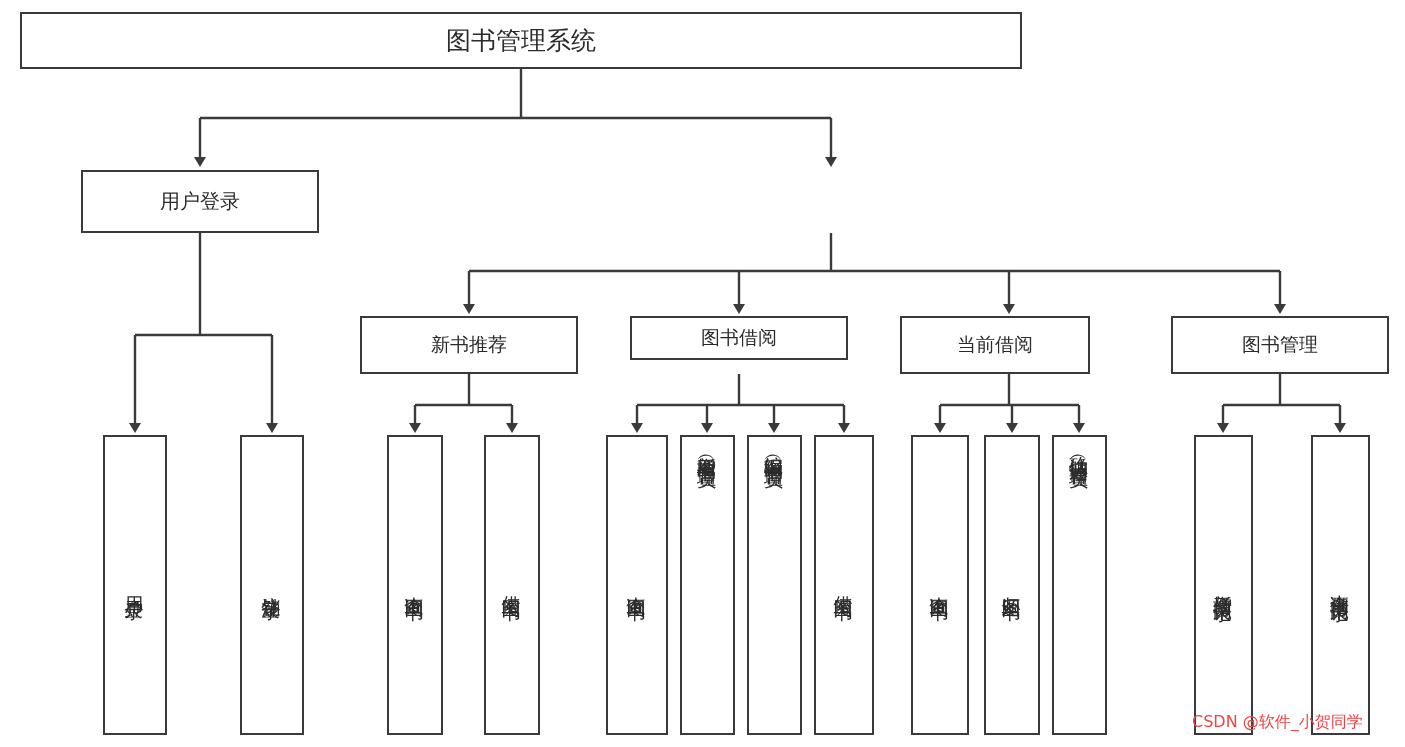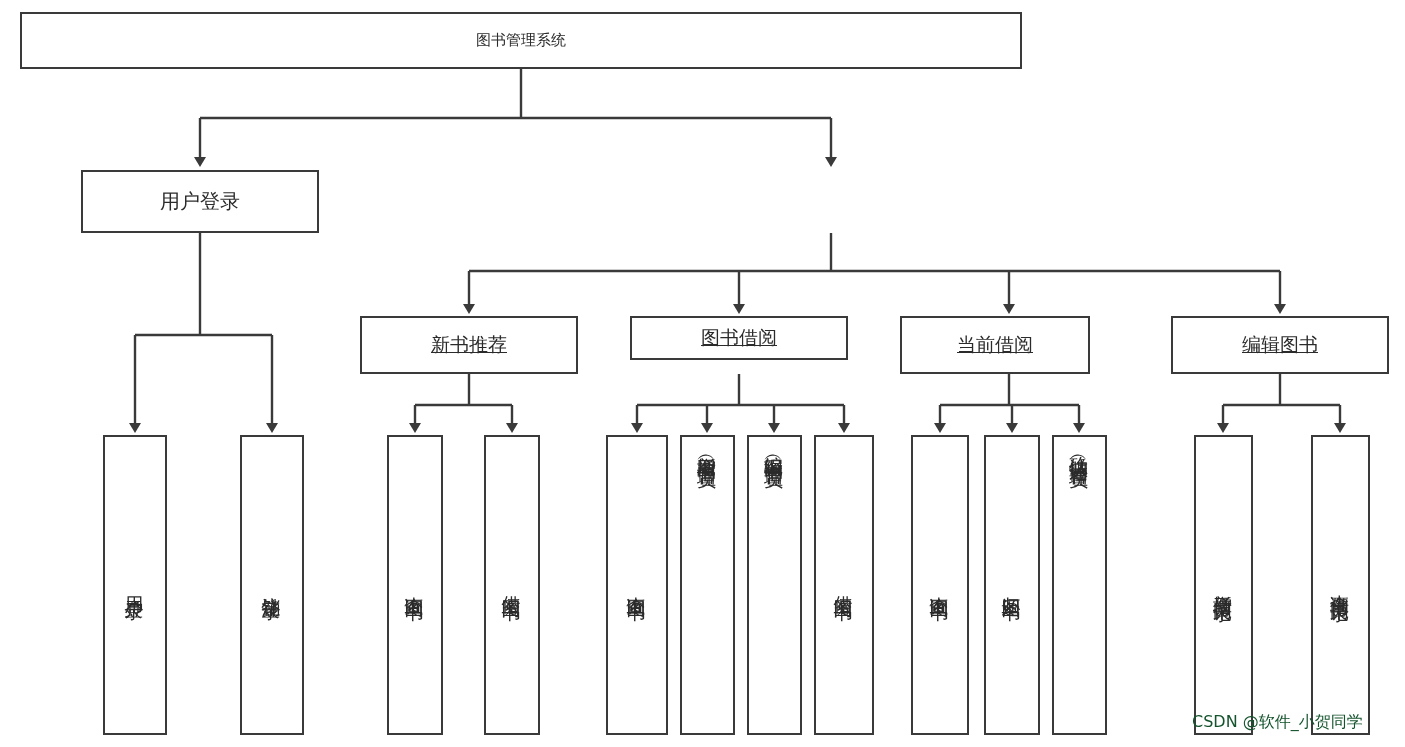--- a/index.html
+++ b/index.html
@@ -1,29 +1,29 @@
 <!DOCTYPE html>
 <html><head>
 <meta charset="utf-8">
 <style>
   html,body{margin:0;padding:0;background:#ffffff;}
   body{font-family:"DejaVu Sans","Liberation Sans",sans-serif;}
   #canvas{position:relative;width:1405px;height:747px;background:#ffffff;overflow:hidden;}
   .node{position:absolute;box-sizing:border-box;border:2px solid #3a3a3a;background:#ffffff;
         display:flex;align-items:center;justify-content:center;color:#2b2b2b;}
-  .node.root{font-size:15px;}
+  .node.root{font-size:25px;}
   .node.lvl2{font-size:20px;}
-  .node.lvl3{font-size:19px;text-decoration:underline;}
+  .node.lvl3{font-size:19px;}
   .node.leaf{font-size:19px;align-items:flex-start;justify-content:center;padding-top:4px;}
   .node.leaf .vtext{writing-mode:vertical-rl;text-orientation:upright;letter-spacing:2px;line-height:1.06;}
   .node.leaf.center{align-items:center;padding-top:0;}
   svg.wires{position:absolute;left:0;top:0;width:1405px;height:747px;pointer-events:none;}
   .wire{stroke:#3a3a3a;stroke-width:2.4;fill:none;}
   .arrowhead{fill:#3a3a3a;}
-  #watermark{position:absolute;left:1192px;top:712px;font-size:16px;color:#14532d;white-space:nowrap;}
+  #watermark{position:absolute;left:1192px;top:712px;font-size:16px;color:#ef4444;white-space:nowrap;}
 </style>
 </head>
 <body>
 
 <div id="canvas">
 
   <svg class="wires" viewBox="0 0 1405 747">
     <defs>
       <marker id="arr" markerWidth="10" markerHeight="12" refX="1" refY="6" orient="auto" markerUnits="userSpaceOnUse">
         <path class="arrowhead" d="M0,0 L10,6 L0,12 Z"></path>
@@ -82,21 +82,21 @@
   <div class="node lvl3" id="n-l3-0" style="left: 360px; top: 316px; width: 218px; height: 58px;">
     <span>新书推荐</span>
   </div>
   <div class="node lvl3" id="n-l3-1" style="left: 630px; top: 316px; width: 218px; height: 44px;">
     <span>图书借阅</span>
   </div>
   <div class="node lvl3" id="n-l3-2" style="left: 900px; top: 316px; width: 190px; height: 58px;">
     <span>当前借阅</span>
   </div>
   <div class="node lvl3" id="n-l3-3" style="left: 1171px; top: 316px; width: 218px; height: 58px;">
-    <span>编辑图书</span>
+    <span>图书管理</span>
   </div>
 
   <div class="node leaf center" id="n-lf-0" style="left: 103px; top: 435px; width: 64px; height: 300px;">
     <span class="vtext">用户登录</span>
   </div>
   <div class="node leaf center" id="n-lf-1" style="left: 240px; top: 435px; width: 64px; height: 300px;">
     <span class="vtext">注销登录</span>
   </div>
   <div class="node leaf center" id="n-lf-2" style="left: 387px; top: 435px; width: 56px; height: 300px;">
     <span class="vtext">查询图书</span>

